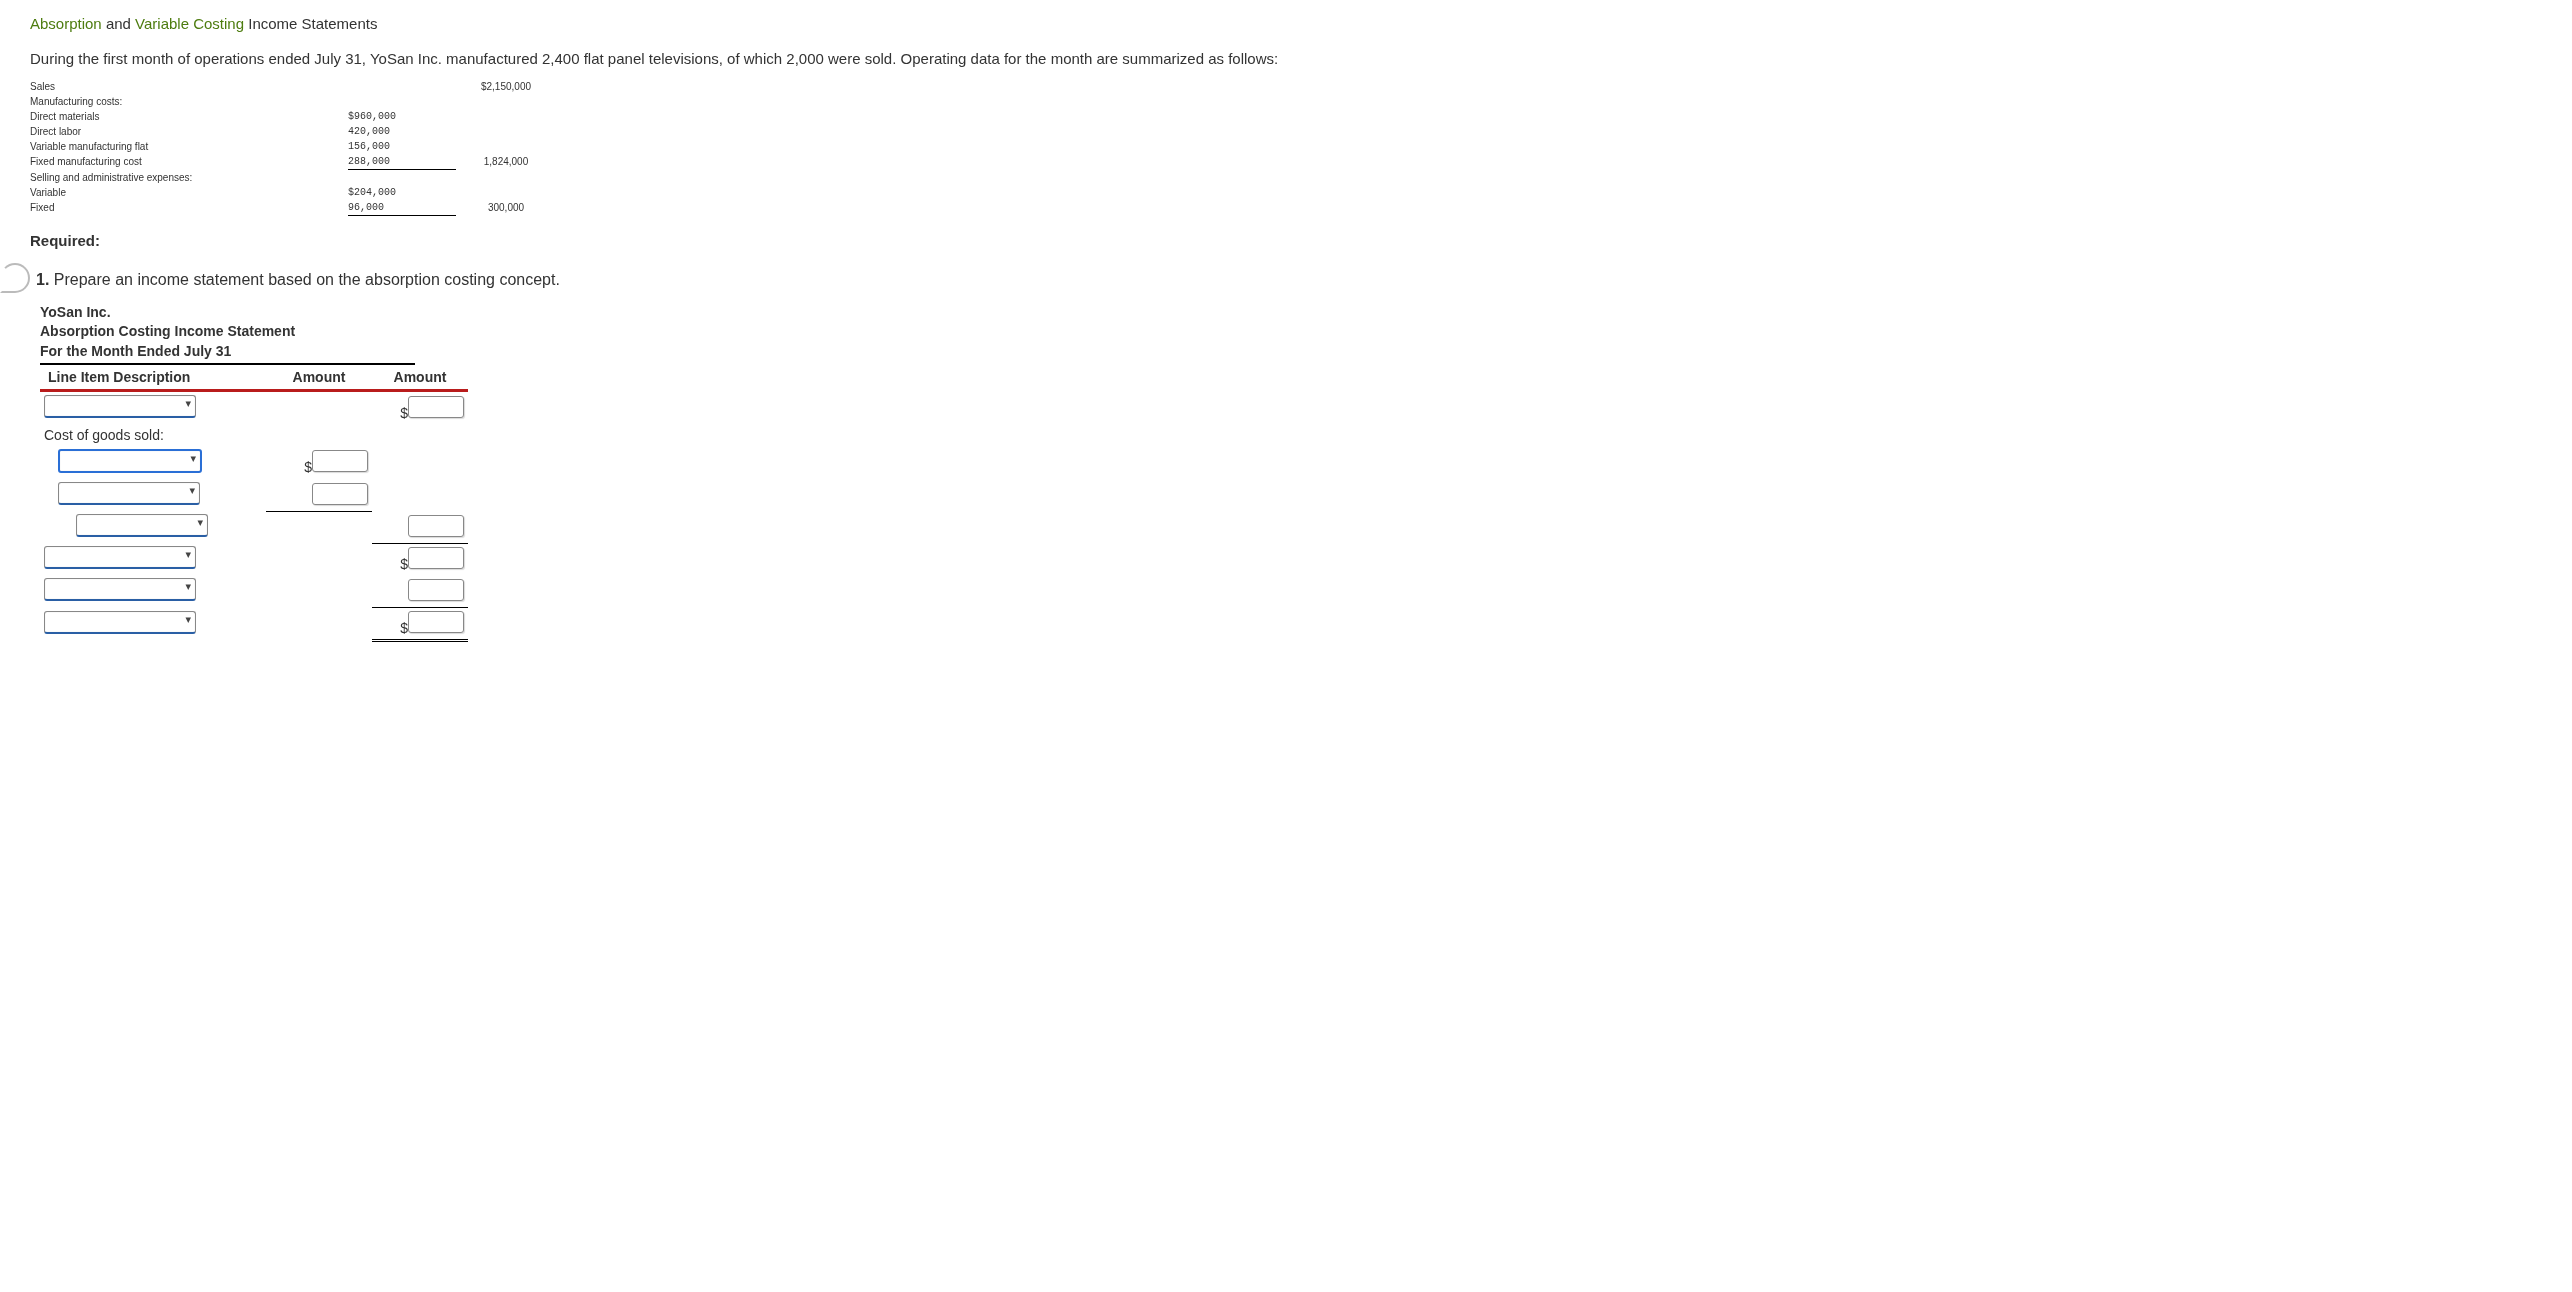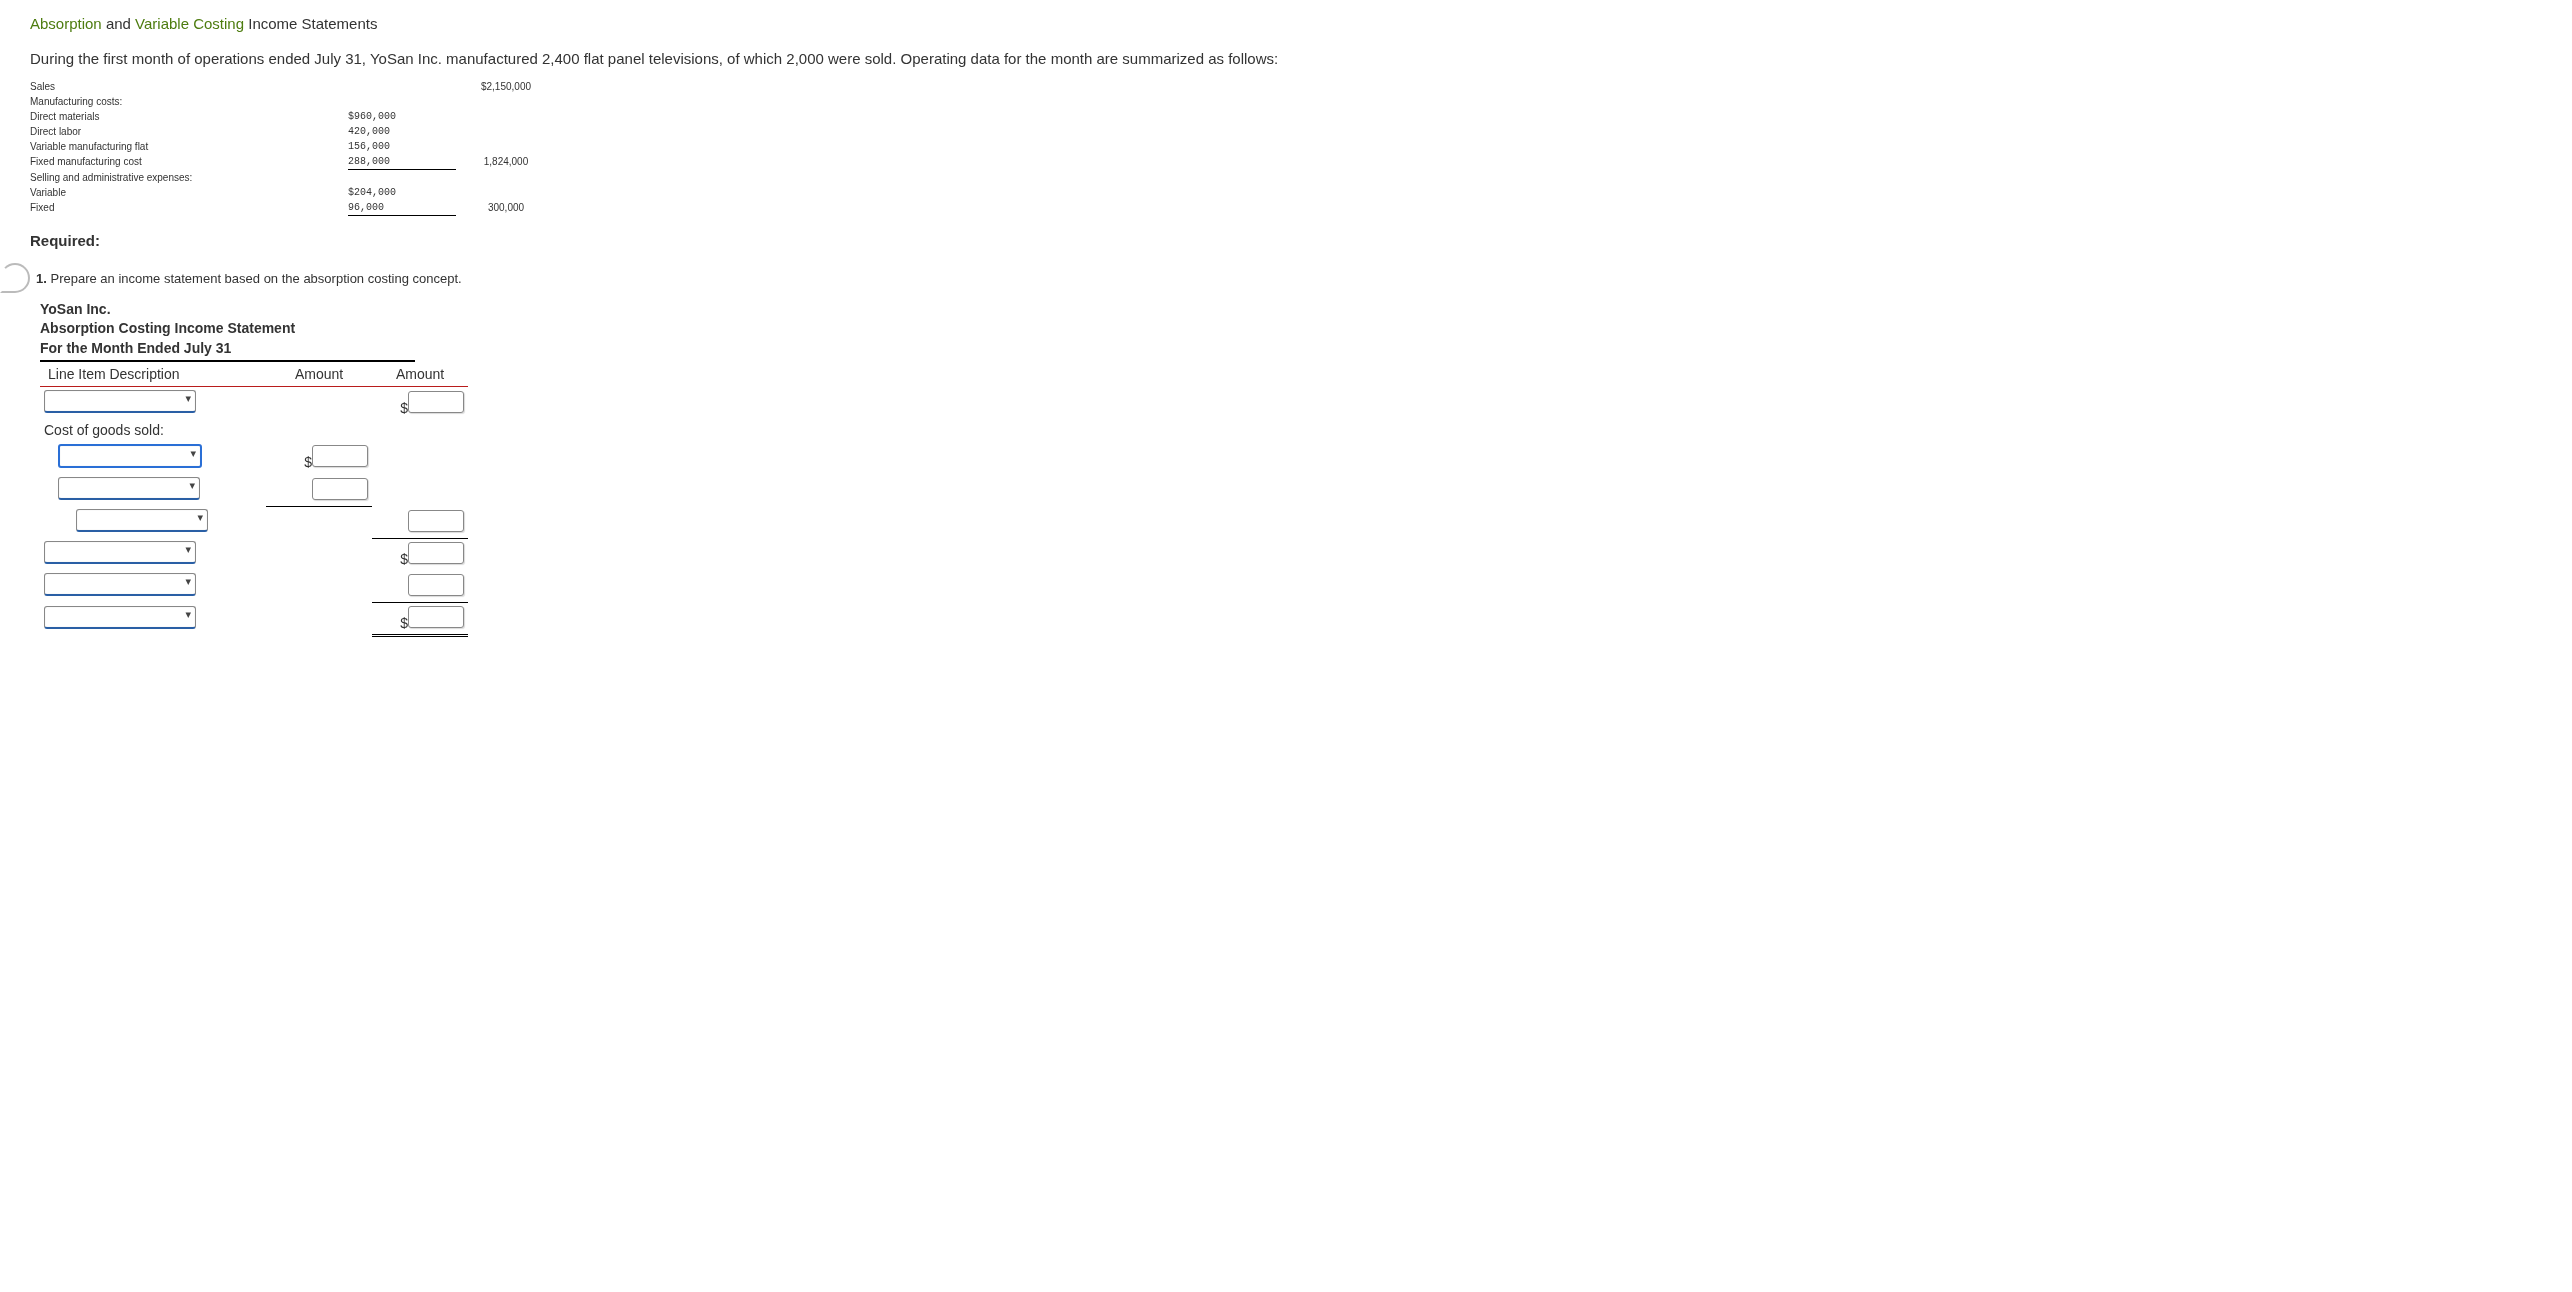--- a/index.html
+++ b/index.html
@@ -43,38 +43,38 @@
   .bullet-circle {
     position: absolute;
     left: -36px;
     top: -8px;
     width: 26px;
     height: 26px;
     border: 2px solid #bbb;
     border-radius: 50% 50% 50% 0;
     border-left-color: transparent;
   }
-  .q-text { font-size: 13px; margin-bottom: 14px;}
+  .q-text { font-size: 16px; margin-bottom: 14px;}
   .q-num { font-weight: bold; }
   .stmt-header {
     font-weight: bold;
     font-size: 14px;
     line-height: 1.4;
   }
   table.worksheet {
     border-collapse: collapse;
     font-size: 14px;
     margin-left: 4px;
   }
   table.worksheet th {
-    font-weight: normal;
+    font-weight: bold;
     text-align: left;
     padding: 4px 8px;
     border-top: 2px solid #000;
-    border-bottom: 1px solid #b91c1c;
+    border-bottom: 3px solid #b91c1c;
   }
   table.worksheet th.amt-h { text-align: right; }
   table.worksheet td {
     padding: 3px 4px;
     vertical-align: middle;
   }
   .sel {
     display: inline-block;
     width: 140px;
     height: 20px;

